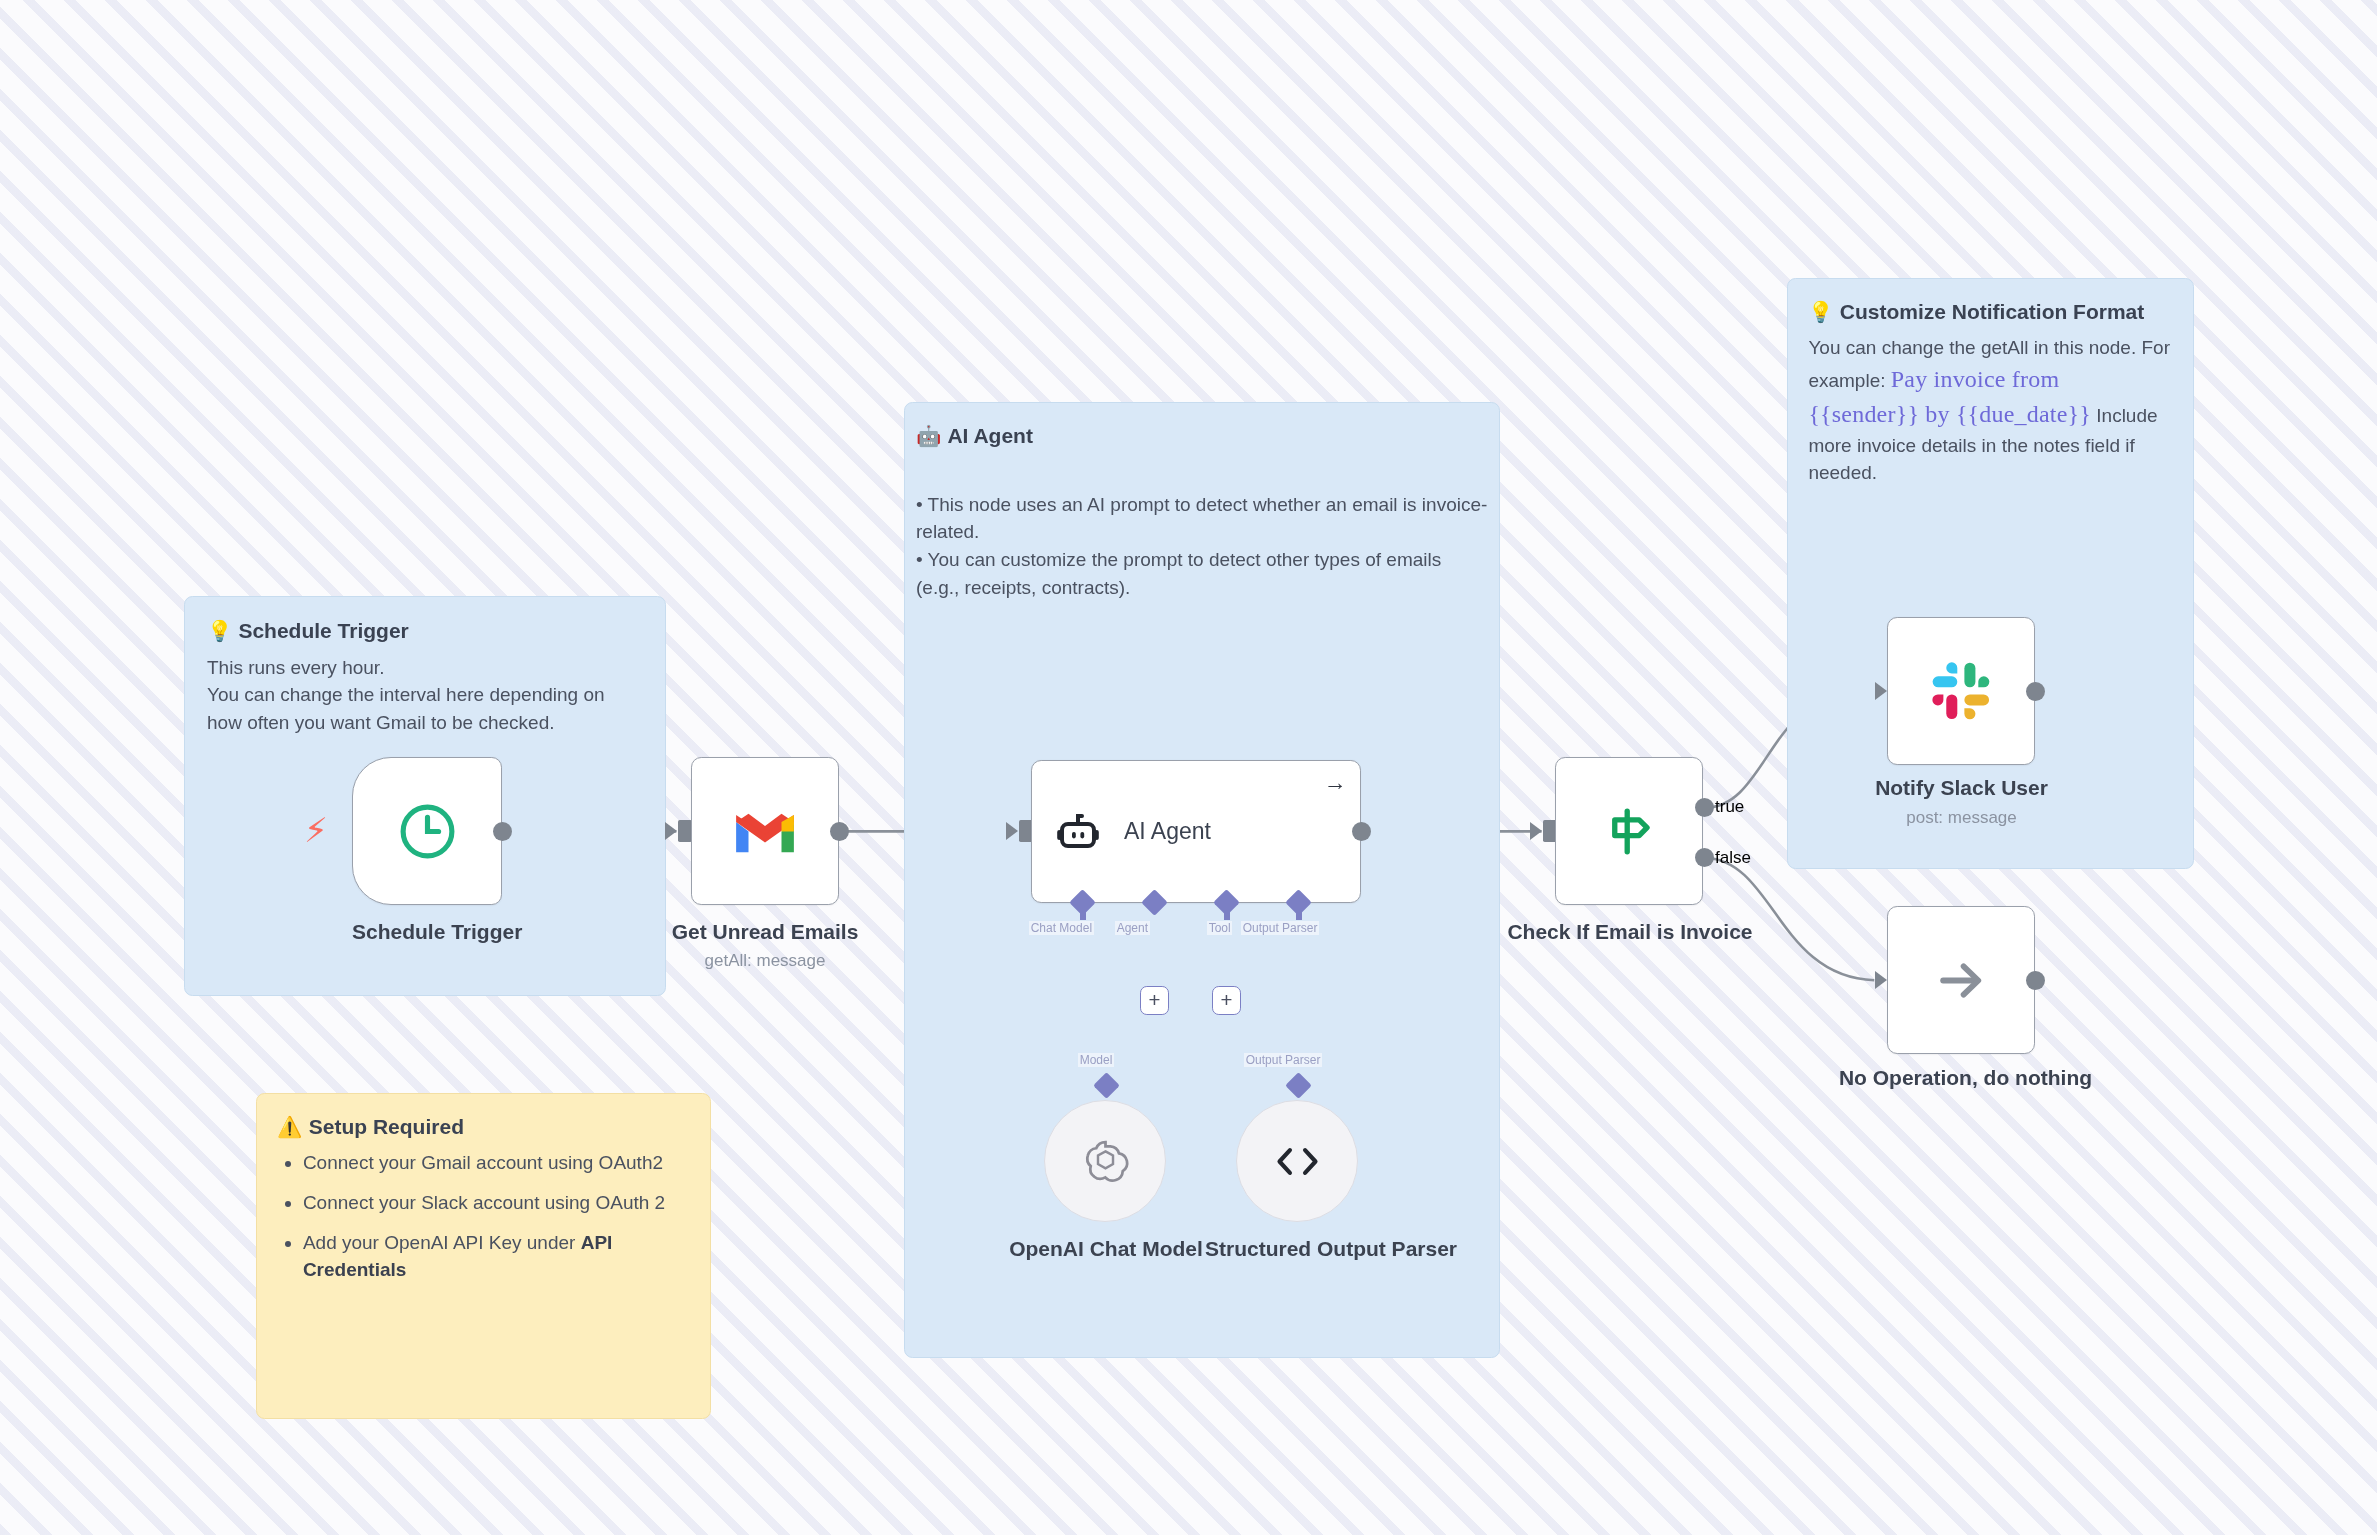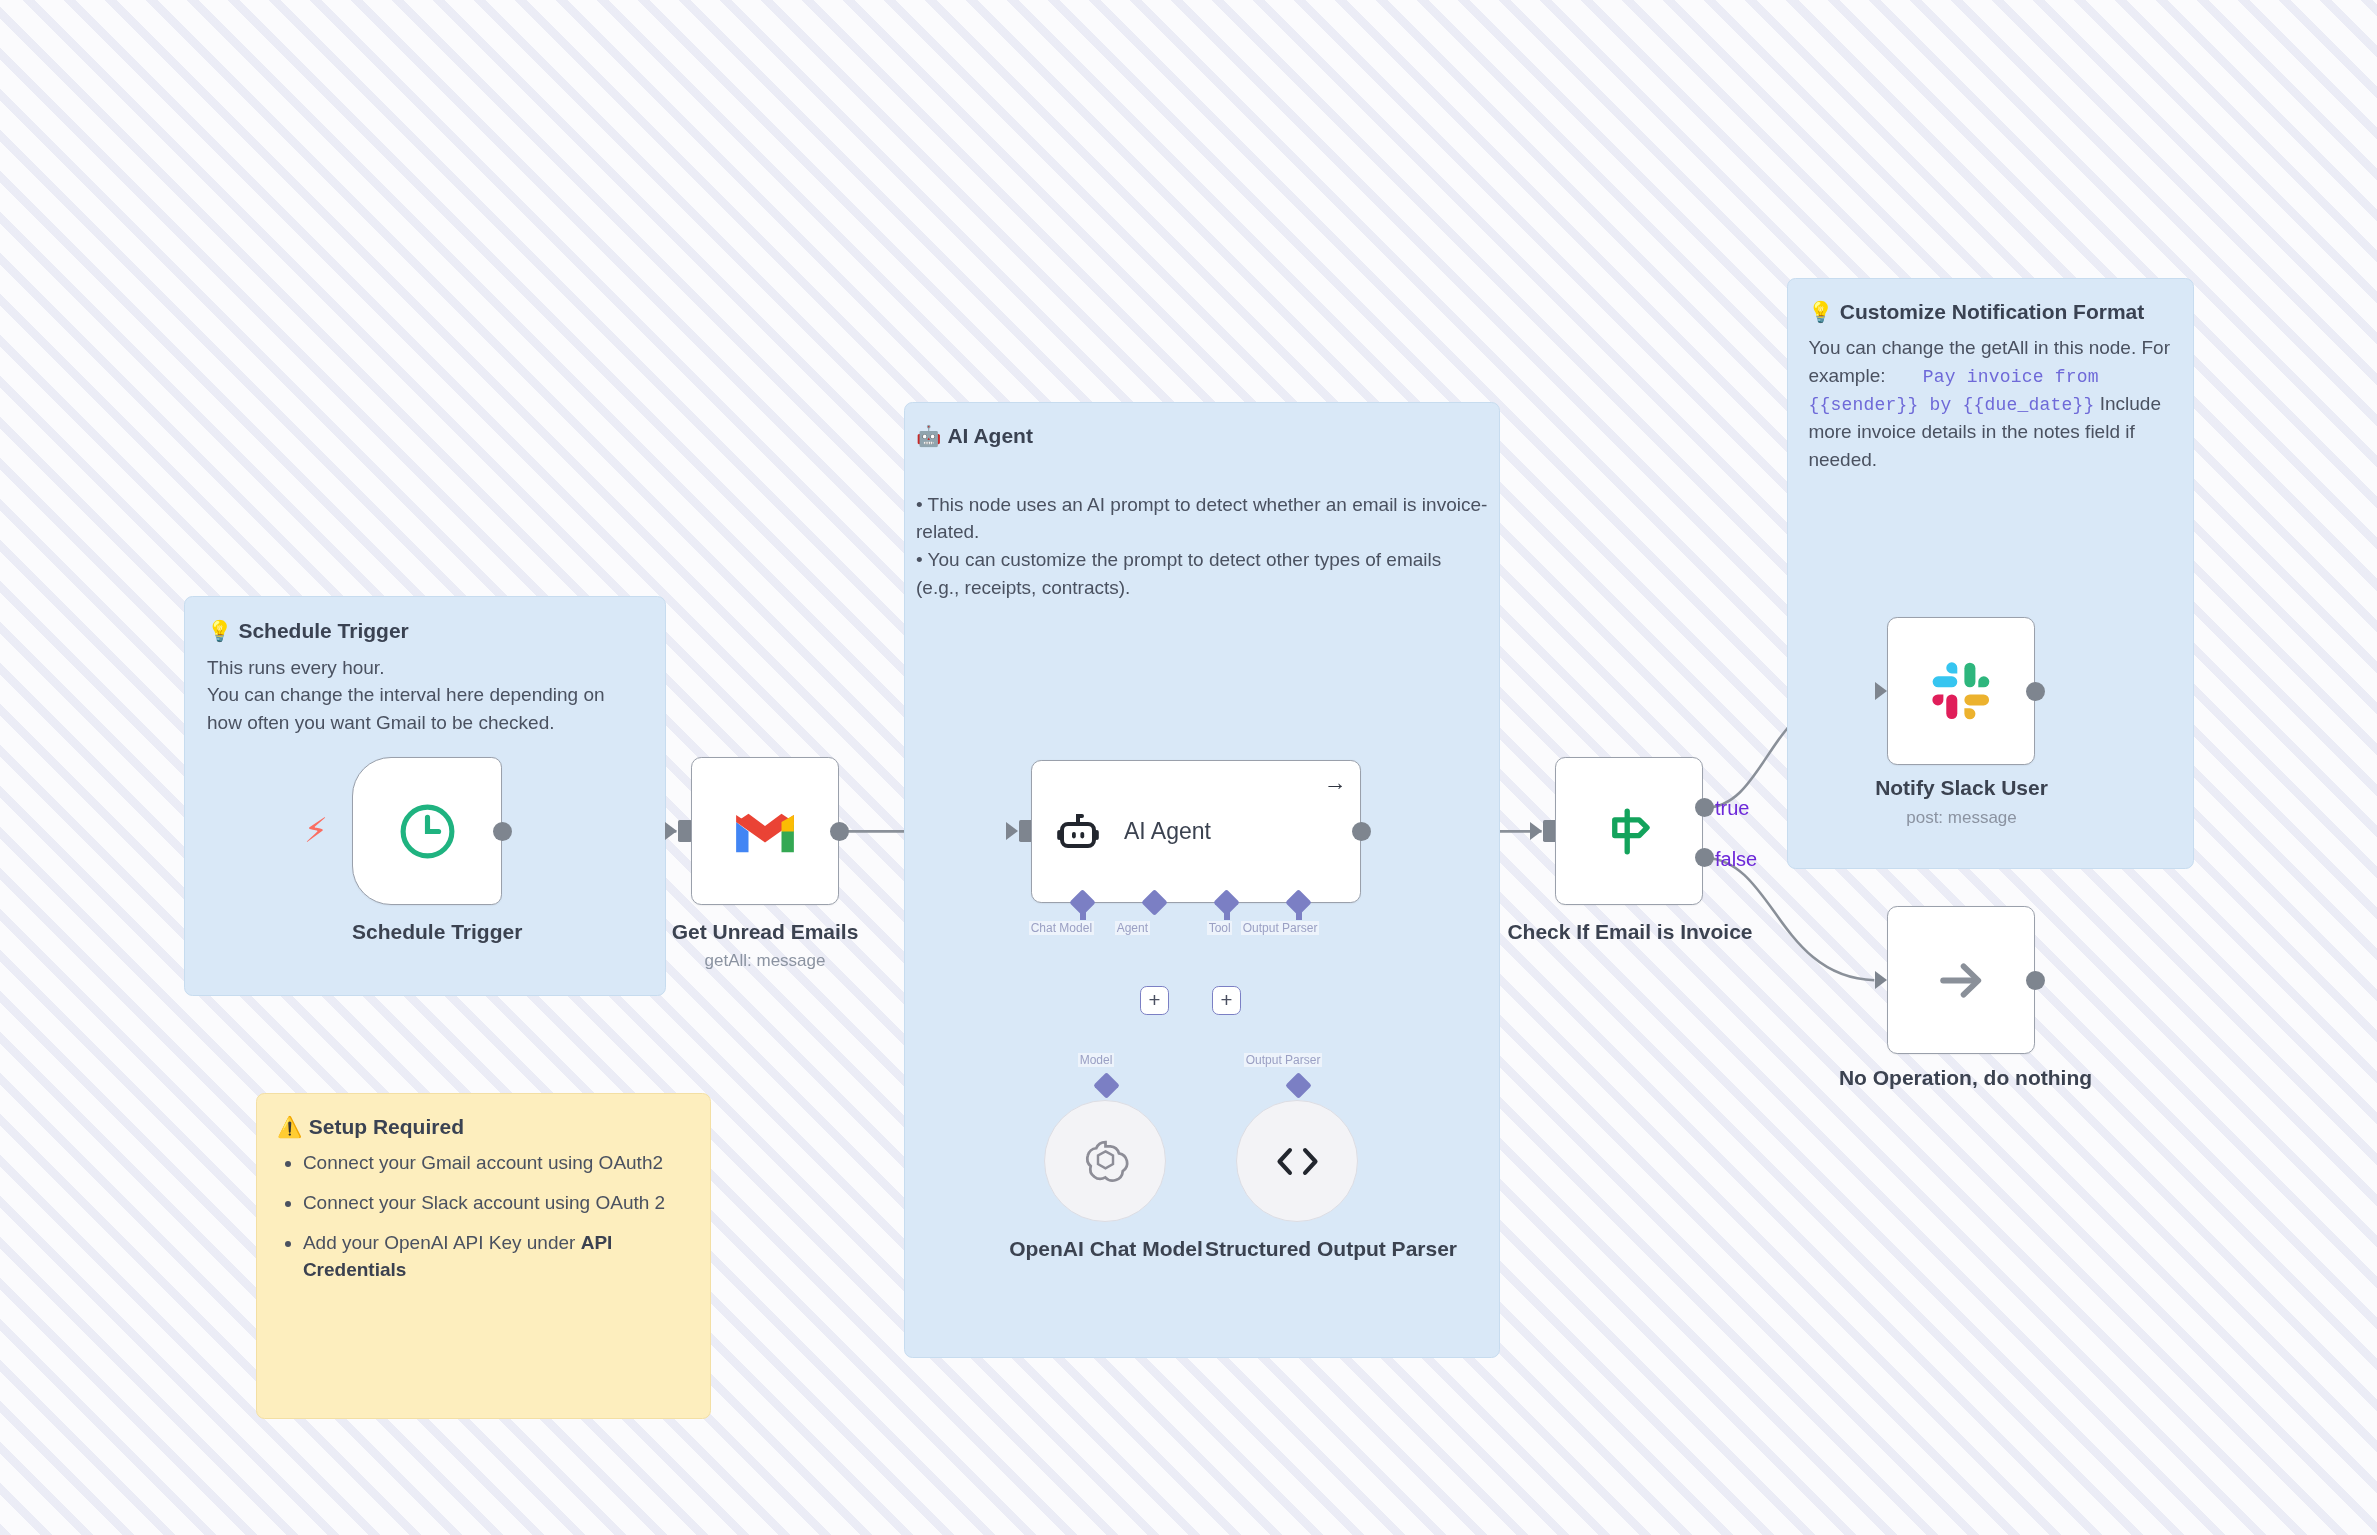--- a/index.html
+++ b/index.html
@@ -16,21 +16,21 @@
   .canvas{position:absolute;inset:0;}
 
   
   .sticky{position:absolute;border-radius:8.5px;box-sizing:border-box;}
   .sticky.blue{background:#d9e8f7;border:0.9px solid #c7dcef;}
   .sticky.yellow{background:#fdeebe;border:0.9px solid #f3dfa4;}
   .sticky-title{font-size:21px;font-weight:700;color:#3a4252;line-height:1.32;margin:0 0 8.5px 0;}
   .sticky-title .emo{font-size:20.4px;margin-right:6px;}
   .sticky-body{font-size:19px;color:#4a5160;line-height:1.45;}
   .sticky-body p{margin:0;}
-  .sticky-body .codeish{font-family:Liberation Mono, monospace;color:#6e69d8;font-size:18px;letter-spacing:0.2px;margin-left:32px;}
+  .sticky-body .codeish{font-family:Liberation Serif, serif;color:#6e69d8;font-size:24px;letter-spacing:0.2px;}
   .sticky-body ul{margin:6.8px 0 0 0;padding-left:25.5px;}
   .sticky-body li{margin-bottom:12px;}
   .sticky-body b{font-weight:700;color:#3b4150;}
 
   
   .node{position:absolute;background:#fff;border:1.7px solid #9aa0ab;border-radius:10.2px;
         display:flex;align-items:center;justify-content:center;box-sizing:border-box;
         box-shadow:0 0.9px 1.7px rgba(0,0,0,.05);}
   .node.trigger{border-top-left-radius:39px;border-bottom-left-radius:39px;}
   .node-label{position:absolute;text-align:center;font-size:21px;color:#3b4250;
@@ -49,21 +49,21 @@
   .in-port{position:absolute;width:13.6px;height:22px;background:#7e858f;border-radius:1.7px;}
   .in-arrow{position:absolute;width:0;height:0;border-top:9.4px solid transparent;
             border-bottom:9.4px solid transparent;border-left:12px solid #7e858f;}
   .diamond{position:absolute;width:19px;height:19px;background:#7b7fc4;transform:rotate(45deg);border-radius:2.6px;}
   .dia-stem{position:absolute;width:6px;height:13.6px;background:#7b7fc4;}
   .plusbox{position:absolute;width:29px;height:29px;background:#fff;border:1.7px solid #7b7fc4;
            border-radius:6.8px;display:flex;align-items:center;justify-content:center;
            font-size:20.4px;color:#4a4f60;line-height:1;box-sizing:border-box;}
   .port-label{position:absolute;font-size:12px;color:#9ba0c4;background:rgba(243,247,252,.75);
               white-space:nowrap;padding:0 1.7px;}
-  .edge-label{position:absolute;font-size:20px;color:#6d28d9;white-space:nowrap;}
+  .edge-label{position:absolute;font-size:17px;color:#000000;white-space:nowrap;}
 
   .bolt{position:absolute;color:#fa6d61;font-size:34px;line-height:1;}
   svg.wires{position:absolute;inset:0;width:2377px;height:1536px;pointer-events:none;}
 </style>
 </head>
 <body>
 
 <div class="canvas">
 
   <svg class="wires" viewBox="0 0 2794 1805" width="2377" height="1536">

